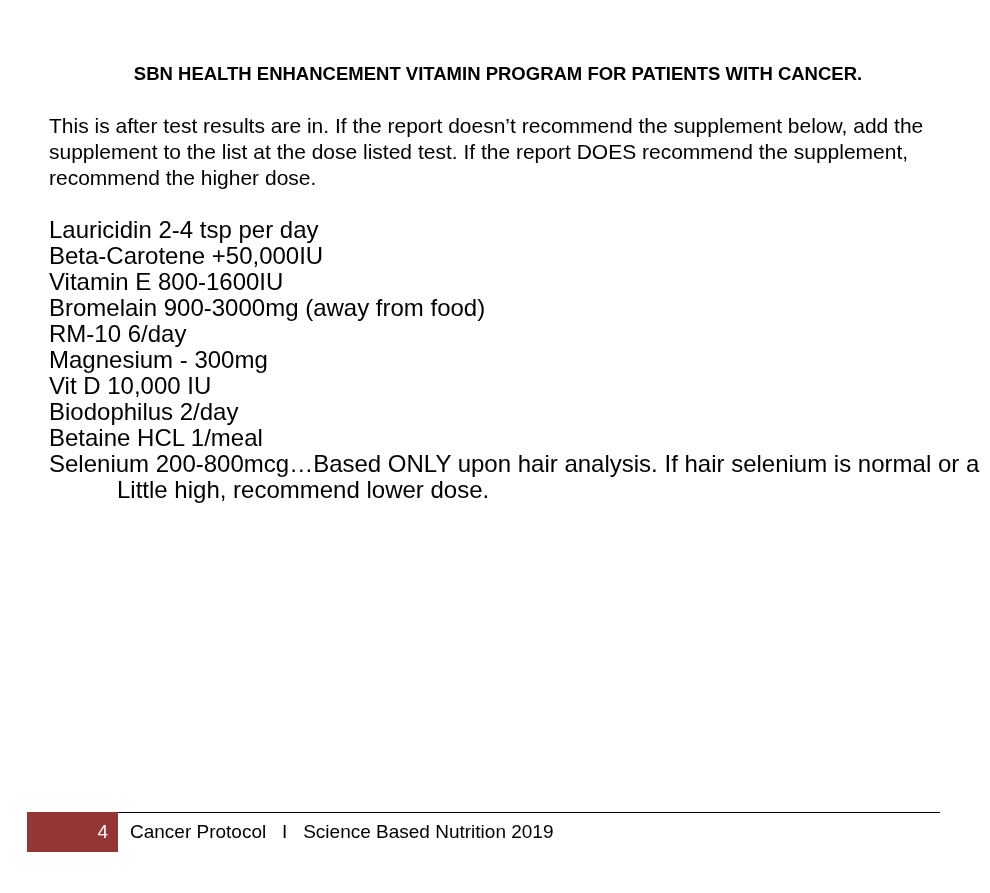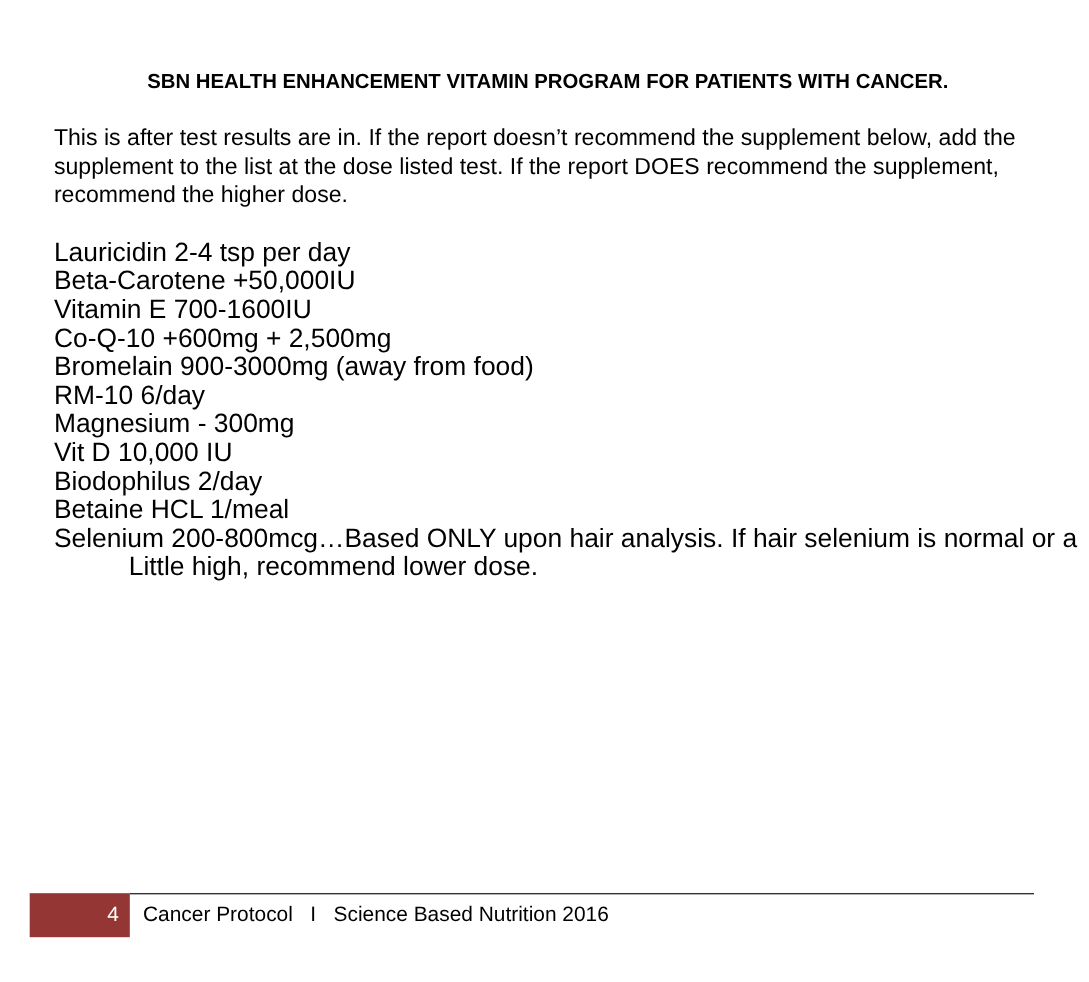--- a/index.html
+++ b/index.html
@@ -101,33 +101,32 @@
 
 <div class="page">
 
   <div class="title"><span>SBN HEALTH ENHANCEMENT VITAMIN PROGRAM FOR PATIENTS WITH CANCER.</span></div>
 
   <p class="intro">This is after test results are in. If the report doesn’t recommend the supplement below, add the supplement to the list at the dose listed test. If the report DOES recommend the supplement, recommend the higher dose.</p>
 
   <ul class="list">
     <li>Lauricidin 2-4 tsp per day</li>
     <li>Beta-Carotene +50,000IU</li>
-    <li>Vitamin E 700-1600IU</li>
-    <li>Co-Q-10 +600mg + 2,500mg</li>
+    <li>Vitamin E 800-1600IU</li>
     <li>Bromelain 900-3000mg (away from food)</li>
     <li>RM-10 6/day</li>
     <li>Magnesium - 300mg</li>
     <li>Vit D 10,000 IU</li>
     <li>Biodophilus 2/day</li>
     <li>Betaine HCL 1/meal</li>
     <li>
       <span>Selenium 200-800mcg…Based ONLY upon hair analysis. If hair selenium is normal or a</span>
       <span class="cont">Little high, recommend lower dose.</span>
     </li>
   </ul>
 
   <div class="footer-badge">
     <span class="footer-num">4</span>
   </div>
   <div class="footer-rule"></div>
-  <div class="footer-text">Cancer Protocol   I   Science Based Nutrition 2016</div>
+  <div class="footer-text">Cancer Protocol   I   Science Based Nutrition 2019</div>
 
 </div>
 
 </body></html>

